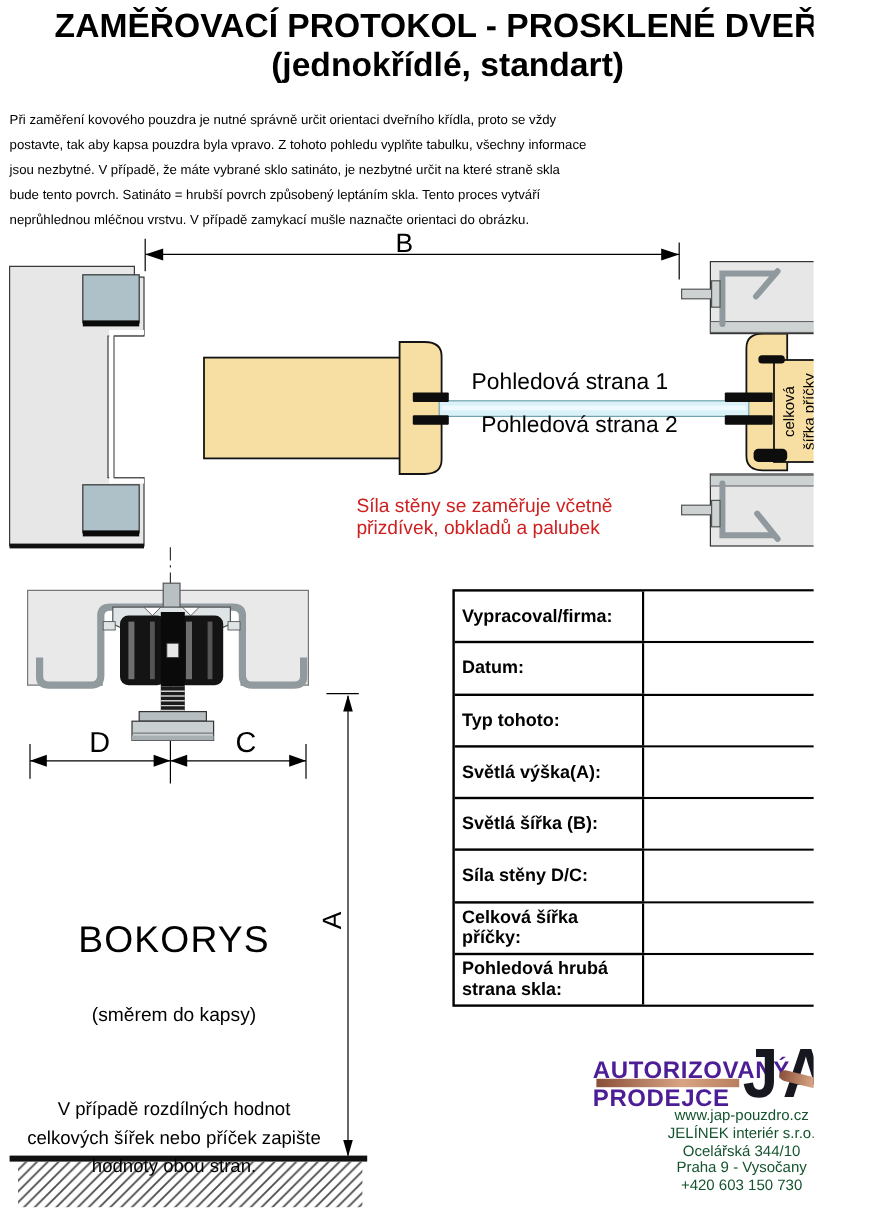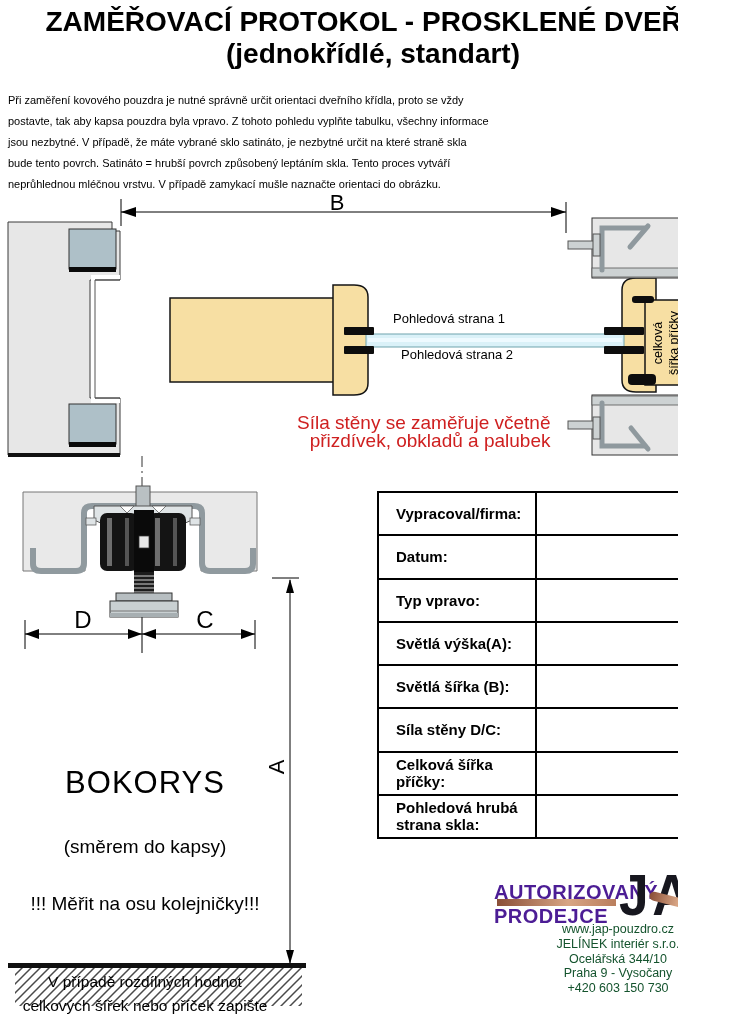--- a/index.html
+++ b/index.html
@@ -6,39 +6,39 @@
   #stage{position:relative;width:678px;height:1020px;background:#fff;overflow:hidden;
          font-family:"Liberation Sans",sans-serif;color:#000;}
   .abs{position:absolute;}
   #doc-title{top:6px;left:0;width:746px;text-align:center;font-weight:bold;font-size:28px;line-height:32px;}
   #intro{top:90px;left:8px;font-size:11px;line-height:21px;white-space:pre;}
   .dimlabel{font-size:24px;text-align:center;width:30px;}
   #dim-b-label{left:322px;top:190px;font-size:22px;}
   #dim-d-label{left:68px;top:606px;}
   #dim-c-label{left:190px;top:606px;}
   #dim-a-label{left:264px;top:752px;transform:rotate(-90deg);font-size:22px;height:30px;}
-  .viewlabel{font-size:13px;line-height:15px;}
+  .viewlabel{font-size:19px;line-height:15px;}
   #view1{left:393px;top:311px;}
   #view2{left:401px;top:347px;}
-  #wall-note{left:297px;top:414px;font-size:19px;line-height:18px;color:#cf2020;white-space:pre;text-align:right;}
+  #wall-note{left:297px;top:414px;font-size:16px;line-height:18px;color:#cf2020;white-space:pre;}
   .rotlabel{width:140px;text-align:center;font-size:12.5px;line-height:16px;white-space:pre;
             transform:rotate(-90deg);}
   #rot1{left:597px;top:326px;height:34px;}
   #rot2{left:638px;top:327px;height:32px;}
   #bokorys-block{left:5px;top:730px;width:280px;text-align:center;white-space:pre;}
   #bokorys-title{font-size:31px;line-height:34px;font-weight:400;letter-spacing:1px;}
-  #bokorys-sub,#bokorys-warn{font-size:19px;line-height:21px;}
+  #bokorys-sub,#bokorys-warn{font-size:16px;line-height:21px;}
   #bokorys-note{margin-top:20px;font-size:15.5px;line-height:24px;}
   
   #form-table{left:377px;top:491px;width:358px;height:348px;border:2px solid #000;
               display:flex;flex-direction:column;box-sizing:border-box;background:#fff;}
   .frow{flex:1;display:flex;border-bottom:2px solid #000;min-height:0;}
   .frow:last-child{border-bottom:none;}
   .fl{width:158px;border-right:2px solid #000;display:flex;align-items:center;
-      padding-left:17px;font-weight:bold;font-size:15px;line-height:17px;white-space:pre-line;box-sizing:border-box;}
+      padding-left:6px;font-weight:bold;font-size:15px;line-height:17px;white-space:pre-line;box-sizing:border-box;}
   .fv{flex:1;background:#fff;}
   
   #auth{left:494px;top:851px;font-weight:bold;font-size:20px;line-height:24px;color:#4c1d95;letter-spacing:.5px;margin-top:29px;}
   #auth-bar{left:497px;top:899px;width:119px;height:7px;
             background:linear-gradient(90deg,#8a4f38,#d8a584 60%,#b97e5d);}
   #jap{left:619px;top:864px;font-size:58px;line-height:62px;font-weight:700;letter-spacing:4px;
        color:#17171f;transform:scaleX(.92);transform-origin:left;}
   #jap-swoosh{left:649px;top:897px;width:52px;height:9px;border-radius:5px/4px;
               transform:rotate(14deg);
               background:linear-gradient(90deg,#8a4f38,#d8a584 55%,#9c5f45);}
@@ -195,37 +195,36 @@
   <div class="abs rotlabel" id="rot2">šířka
 pouzdra uvnitř</div>
 
   <div class="abs dimlabel" id="dim-d-label">D</div>
   <div class="abs dimlabel" id="dim-c-label">C</div>
   <div class="abs dimlabel" id="dim-a-label">A</div>
 
   <div class="abs" id="bokorys-block">
     <div id="bokorys-title">BOKORYS</div>
     <div id="bokorys-sub">(směrem do kapsy)</div>
-    <div id="bokorys-warn">!!! Měřit na osu kolejničky!!!</div>
     <div id="bokorys-note">V případě rozdílných hodnot
 celkových šířek nebo příček zapište
 hodnoty obou stran.</div>
   </div>
 
   <div class="abs" id="form-table">
     <div class="frow">
       <div class="fl">Vypracoval/firma:</div>
       <div class="fv"></div>
     </div>
     <div class="frow">
       <div class="fl">Datum:</div>
       <div class="fv"></div>
     </div>
     <div class="frow">
-      <div class="fl">Typ vpravo:</div>
+      <div class="fl">Typ tohoto:</div>
       <div class="fv"></div>
     </div>
     <div class="frow">
       <div class="fl">Světlá výška(A):</div>
       <div class="fv"></div>
     </div>
     <div class="frow">
       <div class="fl">Světlá šířka (B):</div>
       <div class="fv"></div>
     </div>

